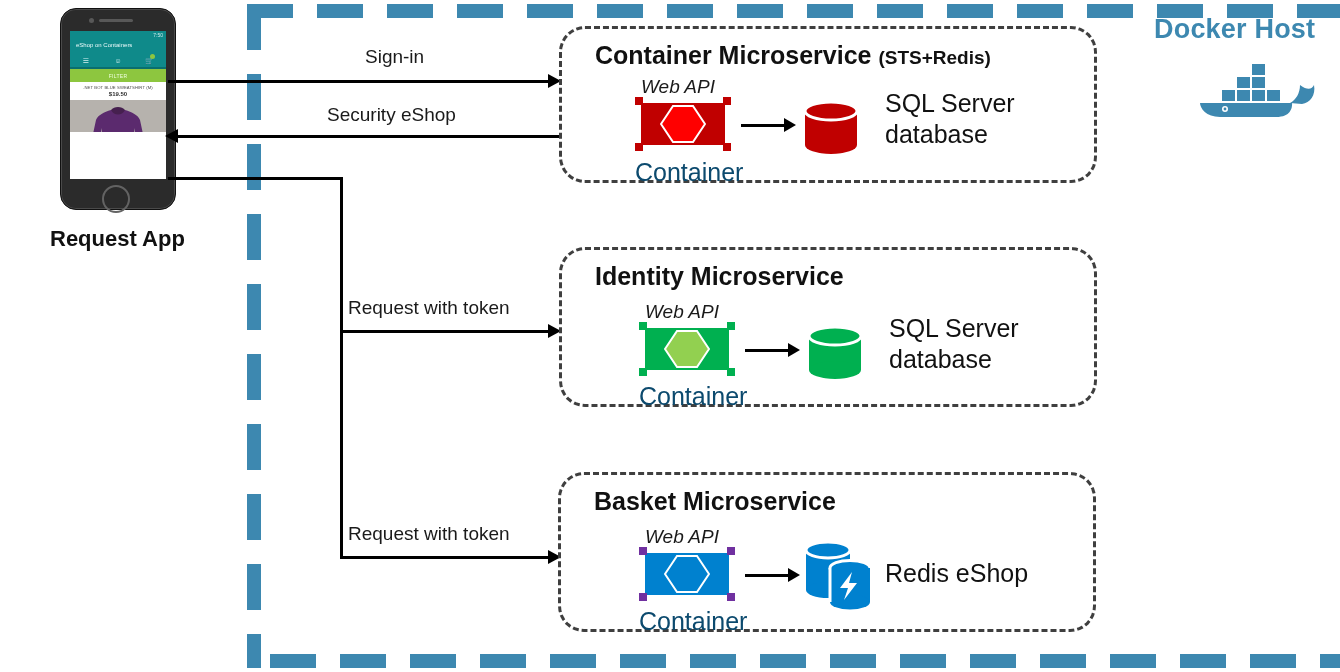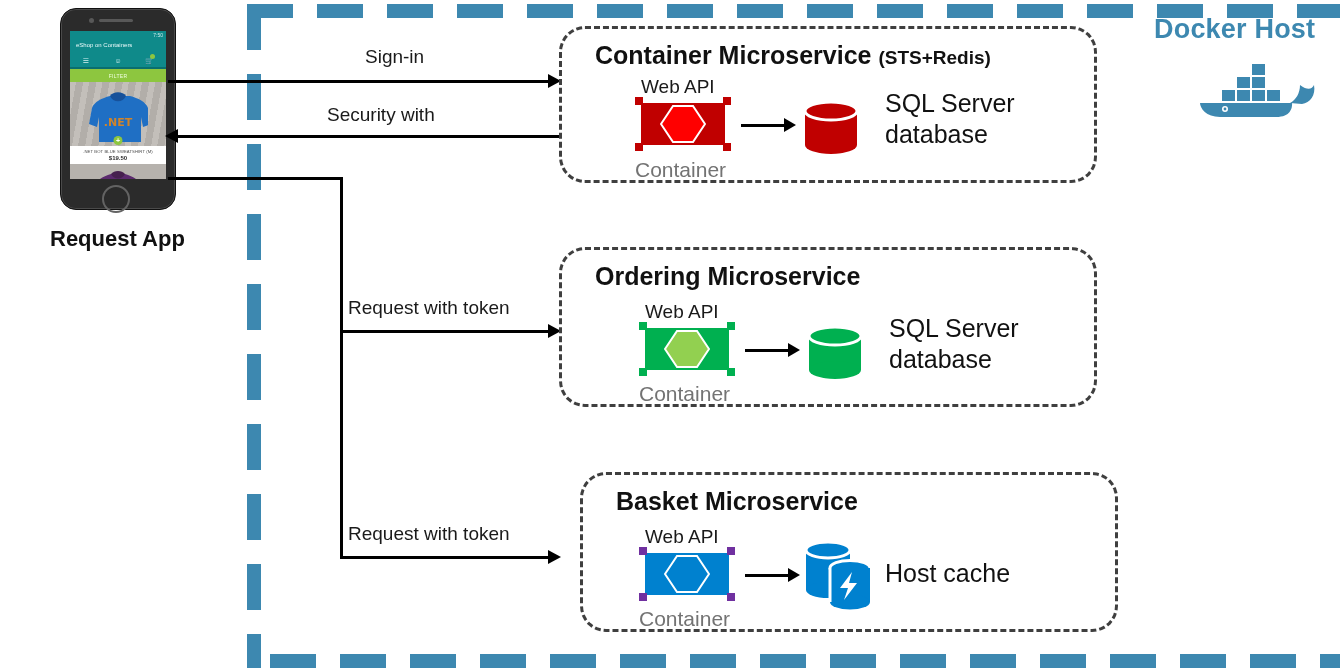--- a/index.html
+++ b/index.html
@@ -78,22 +78,22 @@
 
   
   .ms{
     position:absolute;
     border:3px dashed #3f3f3f;
     border-radius:26px;
     box-sizing:border-box;
   }
   .ms-title{position:absolute;left:33px;top:12px;font-size:25px;font-weight:bold;color:#111;white-space:nowrap;}
   .ms-title .sub{font-size:19px;font-weight:bold;}
-  .webapi-label{position:absolute;font-size:19px;color:#1a1a1a;}
-  .container-label{position:absolute;font-size:21px;color:#737373;}
+  .webapi-label{position:absolute;font-size:19px;color:#1a1a1a;font-style:italic;}
+  .container-label{position:absolute;font-size:25px;color:#0c4a6e;}
   .db-label{position:absolute;font-size:25px;color:#111;line-height:31px;}
 
   
   .cbox{position:absolute;width:88px;height:46px;box-sizing:border-box;}
   .cbox .body{position:absolute;inset:0;}
   .cbox .hex{position:absolute;left:50%;top:50%;transform:translate(-50%,-50%);}
   .cmark{position:absolute;width:8px;height:8px;}
 
   
   .mini-arrow-line{position:absolute;height:3px;background:#000;}
@@ -139,48 +139,39 @@
         <span class="sig">7:50</span>
       </div>
       <div class="ps-title">eShop on Containers</div>
       <div class="ps-tabs">
         <div>☰</div>
         <div>☺</div>
         <div>🛒</div>
         <span class="ps-badge"></span>
       </div>
       <div class="ps-filter">FILTER</div>
-      <div class="ps-prod">
-        <div class="concrete"></div>
-        <svg class="hoodie" width="60" height="54" viewBox="0 0 60 54" aria-hidden="true">
-          <path d="M22 6 c-8 2 -16 6 -18 12 l-3 16 l8 3 l2 -10 l0 25 h42 l0 -25 l2 10 l8 -3 l-3 -16 c-2 -6 -10 -10 -18 -12 z" fill="#1f6fc4"></path>
-          <path d="M22 6 c3 7 13 7 16 0 c-3 -5 -13 -5 -16 0 z" fill="#17519a"></path>
-          <text x="30" y="36" font-family="DejaVu Sans, sans-serif" font-size="11" font-weight="bold" fill="#d1842a" text-anchor="middle">.NET</text>
-        </svg>
-        <div class="ps-plus">+</div>
-      </div>
       <div class="ps-name">.NET BOT BLUE SWEATSHIRT (M)</div>
       <div class="ps-price">$19.50</div>
       <div class="ps-prod2">
         <div class="concrete"></div>
         <svg style="position:absolute;left:50%;top:6px;transform:translateX(-50%);" width="52" height="34" viewBox="0 0 52 34" aria-hidden="true">
           <path d="M19 4 c-7 2 -13 5 -15 10 l-3 14 l7 3 l2 -9 l0 12 h32 l0 -12 l2 9 l7 -3 l-3 -14 c-2 -5 -8 -8 -15 -10 z" fill="#5b2a6e"></path>
           <path d="M19 4 c3 6 11 6 14 0 c-3 -4 -11 -4 -14 0 z" fill="#46204f"></path>
         </svg>
       </div>
     </div>
     <div class="phone-home"></div>
   </div>
   <div class="mobile-label">Request App</div>
 
   <div class="lbl" style="left:333px;top:46px;">Sign-in</div>
   <div class="ln" style="left:136px;top:80px;width:385px;height:3px;"></div>
   <div class="arrow-r" style="left:516px;top:74px;"></div>
 
-  <div class="lbl" style="left:295px;top:104px;">Security with</div>
+  <div class="lbl" style="left:295px;top:104px;">Security eShop</div>
   <div class="ln" style="left:146px;top:135px;width:382px;height:3px;"></div>
   <div class="arrow-l" style="left:133px;top:129px;"></div>
 
   <div class="ln" style="left:136px;top:177px;width:175px;height:3px;"></div>
   <div class="ln" style="left:308px;top:177px;width:3px;height:381px;"></div>
 
   <div class="lbl" style="left:316px;top:297px;">Request with token</div>
   <div class="ln" style="left:308px;top:330px;width:213px;height:3px;"></div>
   <div class="arrow-r" style="left:516px;top:324px;"></div>
 
@@ -216,21 +207,21 @@
       <ellipse cx="29" cy="11" rx="26" ry="9" fill="none" stroke="#ffffff" stroke-width="3"></ellipse>
     </svg>
   </div>
   <div class="db-label" style="left:853px;top:88px;">
     <div>SQL Server</div>
     <div>database</div>
   </div>
 
   <div class="ms" style="left:527px;top:247px;width:538px;height:160px;">
     <div class="ms-title">
-      <span>Ordering Microservice</span>
+      <span>Identity Microservice</span>
     </div>
   </div>
   <div class="webapi-label" style="left:613px;top:301px;">Web API</div>
   <div class="cbox" style="left:611px;top:326px;">
     <div class="body" style="background:#00B050;border:2px solid #ffffff;box-sizing:border-box;"></div>
     <svg class="hex" width="46" height="38" viewBox="0 0 46 38" aria-hidden="true">
       <polygon points="13,1 33,1 45,19 33,37 13,37 1,19" fill="#92D050" stroke="#ffffff" stroke-width="2"></polygon>
     </svg>
     <div class="cmark" style="left:-4px;top:-4px;background:#00B050;"></div>
     <div class="cmark" style="right:-4px;top:-4px;background:#00B050;"></div>
@@ -246,21 +237,21 @@
       <rect x="3" y="11" width="52" height="34" fill="#00B050"></rect>
       <ellipse cx="29" cy="45" rx="26" ry="9" fill="#00B050"></ellipse>
       <ellipse cx="29" cy="11" rx="26" ry="9" fill="none" stroke="#ffffff" stroke-width="3"></ellipse>
     </svg>
   </div>
   <div class="db-label" style="left:857px;top:313px;">
     <div>SQL Server</div>
     <div>database</div>
   </div>
 
-  <div class="ms" style="left:548px;top:472px;width:538px;height:160px;">
+  <div class="ms" style="left:526px;top:472px;width:538px;height:160px;">
     <div class="ms-title">
       <span>Basket Microservice</span>
     </div>
   </div>
   <div class="webapi-label" style="left:613px;top:526px;">Web API</div>
   <div class="cbox" style="left:611px;top:551px;">
     <div class="body" style="background:#0081CF;border:2px solid #ffffff;box-sizing:border-box;"></div>
     <svg class="hex" width="46" height="38" viewBox="0 0 46 38" aria-hidden="true">
       <polygon points="13,1 33,1 45,19 33,37 13,37 1,19" fill="#0081CF" stroke="#ffffff" stroke-width="2"></polygon>
     </svg>
@@ -279,16 +270,16 @@
       <ellipse cx="26" cy="50" rx="22" ry="8" fill="#0081CF"></ellipse>
       <ellipse cx="26" cy="10" rx="22" ry="8" fill="none" stroke="#ffffff" stroke-width="3"></ellipse>
       <ellipse cx="48" cy="28" rx="20" ry="7.5" fill="#0081CF" stroke="#ffffff" stroke-width="3"></ellipse>
       <rect x="28" y="28" width="40" height="34" fill="#0081CF"></rect>
       <ellipse cx="48" cy="62" rx="20" ry="7.5" fill="#0081CF"></ellipse>
       <path d="M50 32 l-12 16 h8 l-4 12 l13 -17 h-8 z" fill="#ffffff"></path>
       <path d="M28 28 v34" stroke="#ffffff" stroke-width="3" fill="none"></path>
     </svg>
   </div>
   <div class="db-label" style="left:853px;top:558px;">
-    <div>Host cache</div>
+    <div>Redis eShop</div>
   </div>
 
 </div>
 
 </body></html>

